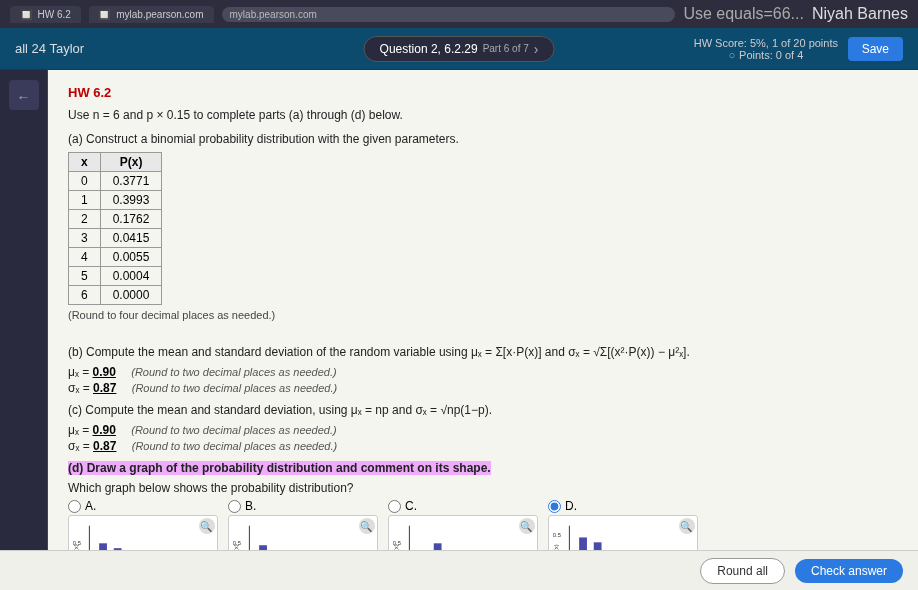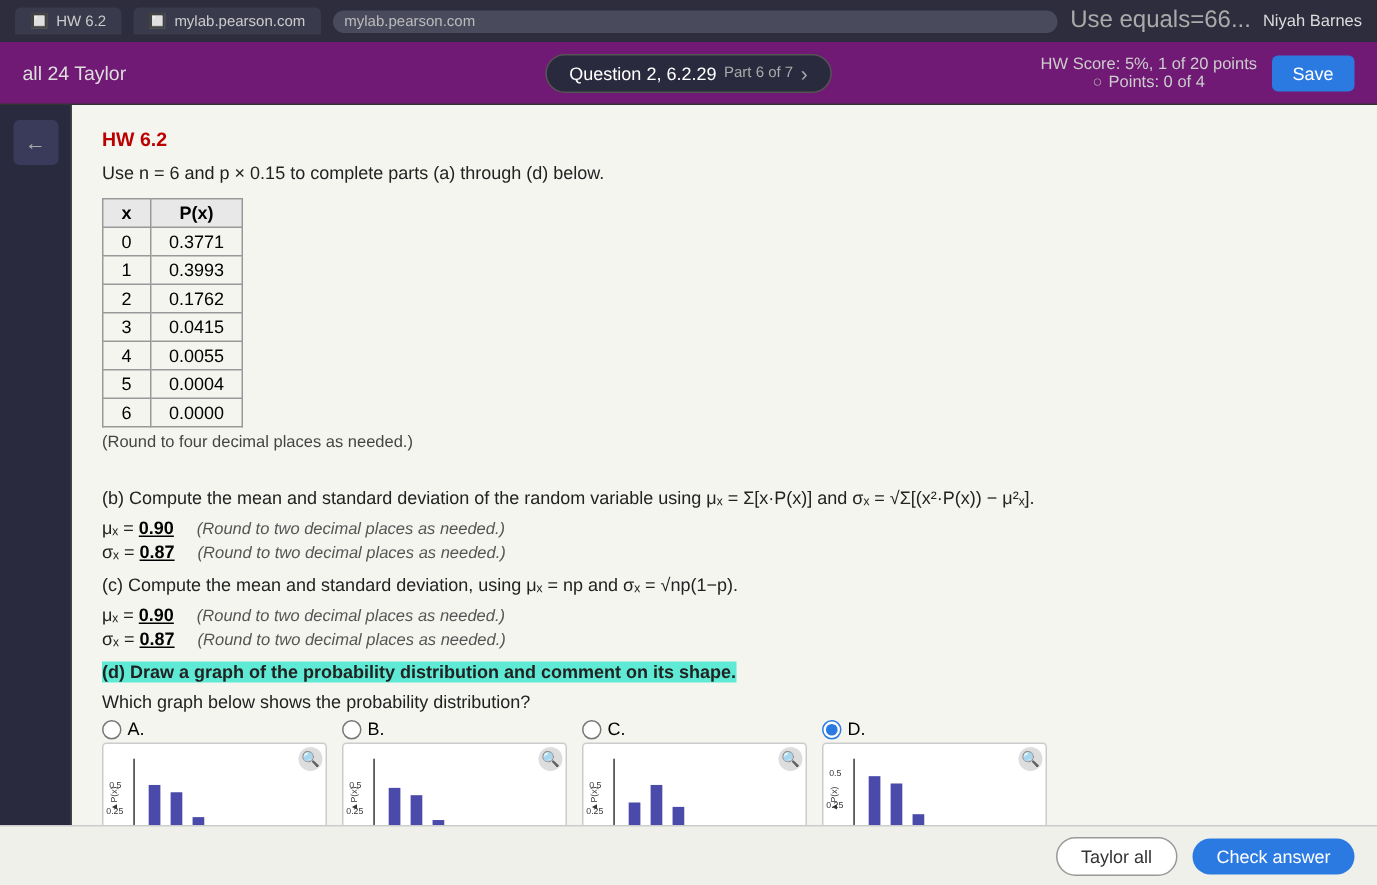--- a/index.html
+++ b/index.html
@@ -37,26 +37,26 @@
       background: #4a4a5d;
       flex: 1;
       padding: 2px 8px;
       border-radius: 10px;
       font-size: 10px;
       color: #bbb;
     }
     .browser-user {
       margin-left: auto;
       color: #ddd;
-      font-size: 11px;
+      font-size: 16px;
     }
 
     
     .top-header {
-      background: #701a75;
+      background: #0c4a6e;
       height: 42px;
       display: flex;
       align-items: center;
       padding: 0 15px;
       border-bottom: 1px solid #333;
     }
     .course-title {
       color: #ddd;
       font-size: 13px;
     }
@@ -280,21 +280,21 @@
     }
 
     .part-d-question {
       font-size: 12px;
       color: #222;
       margin-bottom: 4px;
     }
     .part-d-label {
       font-size: 12px;
       font-weight: bold;
-      background: #5eead4;
+      background: #f0abfc;
       display: inline;
     }
   </style>
 </head>
 <body>
 
 <div class="browser-bar">
   <div class="browser-tab">
     <span>🔲</span>
     <span>HW 6.2</span>
@@ -335,20 +335,21 @@
 
   <div class="sidebar">
     <div class="sidebar-icon">←</div>
   </div>
 
   <div class="main-content">
     <div class="hw-label">HW 6.2</div>
     <div class="instruction">Use n = 6 and p × 0.15 to complete parts (a) through (d) below.</div>
 
     <div class="section">
+      <div class="part-title">(a) Construct a binomial probability distribution with the given parameters.</div>
       <table class="prob-table">
         <thead>
           <tr>
             <th>x</th>
             <th>P(x)</th>
           </tr>
         </thead>
         <tbody id="prob-table-body">
         <tr>
               <td>0</td>
@@ -528,15 +529,15 @@
         </div>
 
       </div>
     </div>
 
     <div style="height: 45px;"></div>
   </div>
 </div>
 
 <div class="bottom-bar">
-  <button class="clear-btn">Taylor all</button>
+  <button class="clear-btn">Round all</button>
   <button class="check-btn">Check answer</button>
 </div>
 
 </body></html>

